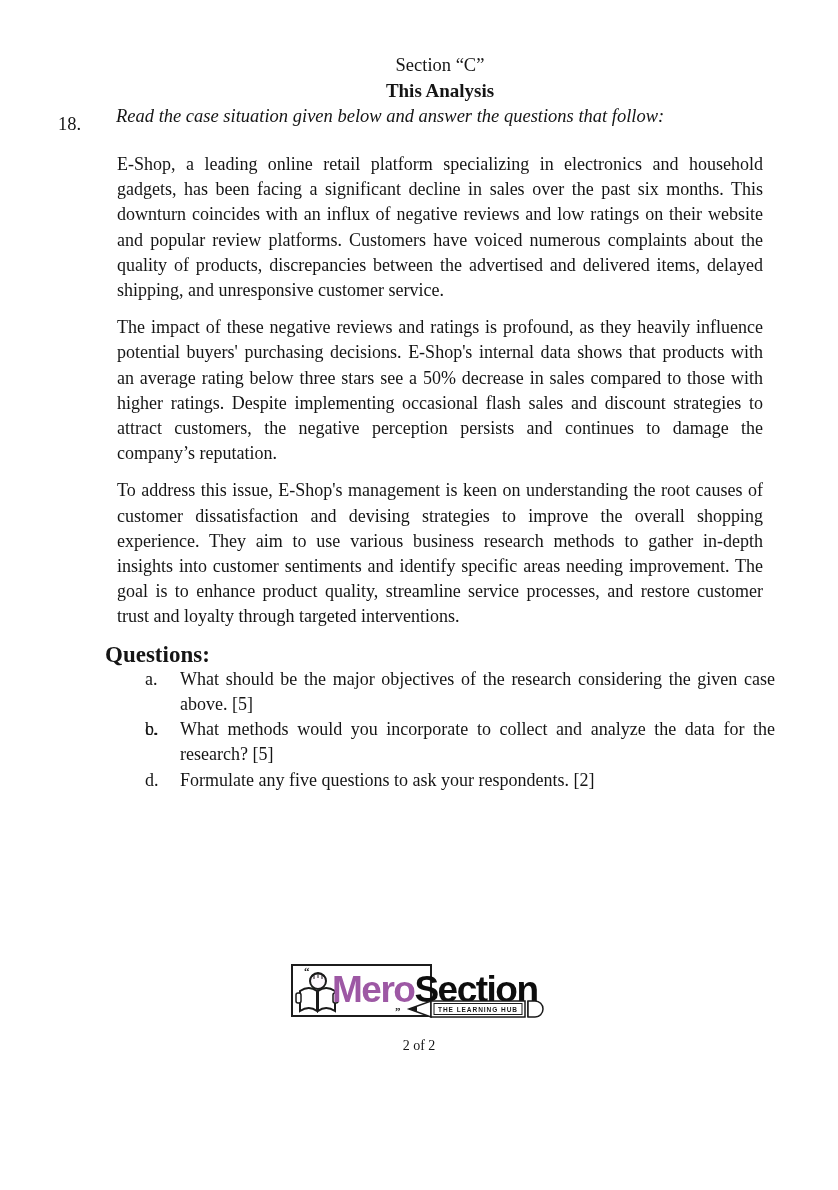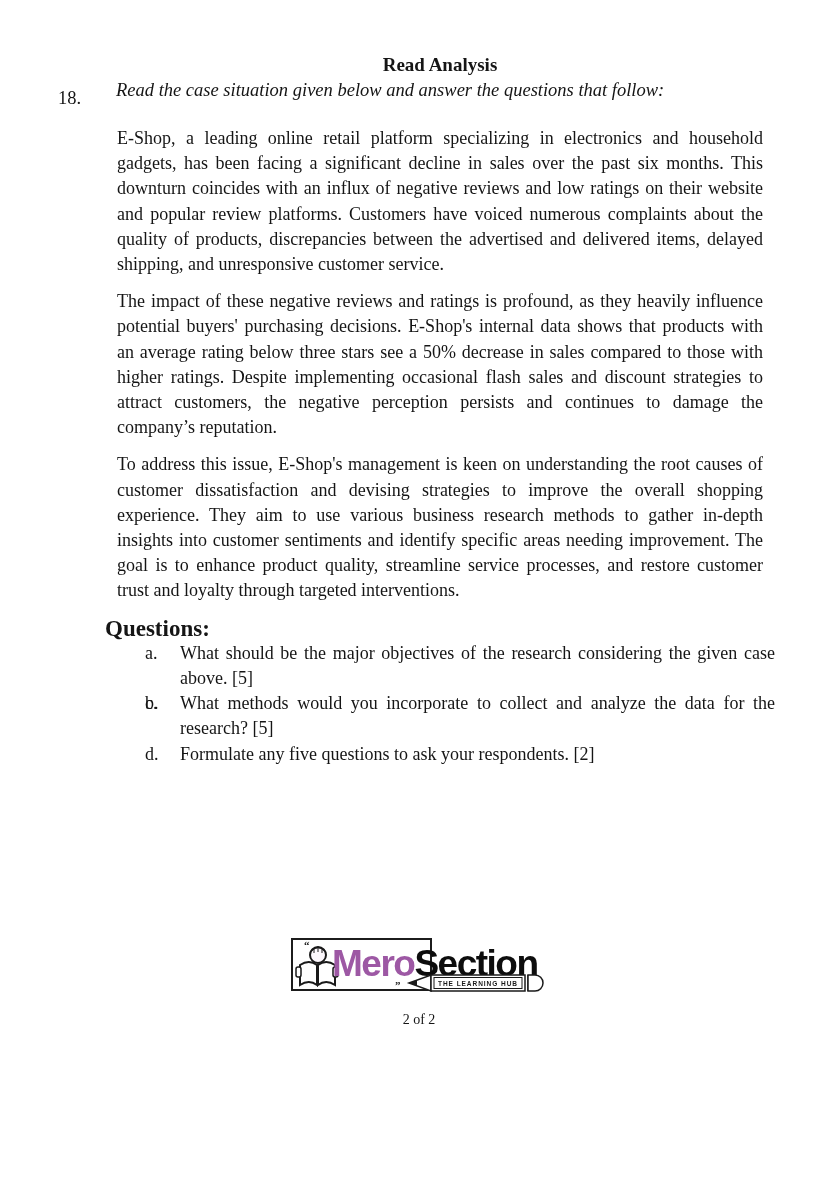--- a/index.html
+++ b/index.html
@@ -91,21 +91,22 @@
     font-size: 14px;
     line-height: 22px;
   }
 </style>
 </head>
 <body>
 
 <div class="page">
   <div class="content">
 
-    <div class="title-line">Read Analysis</div>
+    <div class="section-line">Section “C”</div>
+    <div class="title-line">This Analysis</div>
 
     <div class="q18-row">
       <span class="q18-num">18.</span>
       <span class="q18-intro">Read the case situation given below and answer the questions that follow:</span>
     </div>
 
     <div class="case-body">
       <p>E-Shop, a leading online retail platform specializing in electronics and household gadgets, has been facing a significant decline in sales over the past six months. This downturn coincides with an influx of negative reviews and low ratings on their website and popular review platforms. Customers have voiced numerous complaints about the quality of products, discrepancies between the advertised and delivered items, delayed shipping, and unresponsive customer service.</p>
       <p>The impact of these negative reviews and ratings is profound, as they heavily influence potential buyers' purchasing decisions. E-Shop's internal data shows that products with an average rating below three stars see a 50% decrease in sales compared to those with higher ratings. Despite implementing occasional flash sales and discount strategies to attract customers, the negative perception persists and continues to damage the company’s reputation.</p>
       <p>To address this issue, E-Shop's management is keen on understanding the root causes of customer dissatisfaction and devising strategies to improve the overall shopping experience. They aim to use various business research methods to gather in-depth insights into customer sentiments and identify specific areas needing improvement. The goal is to enhance product quality, streamline service processes, and restore customer trust and loyalty through targeted interventions.</p>

